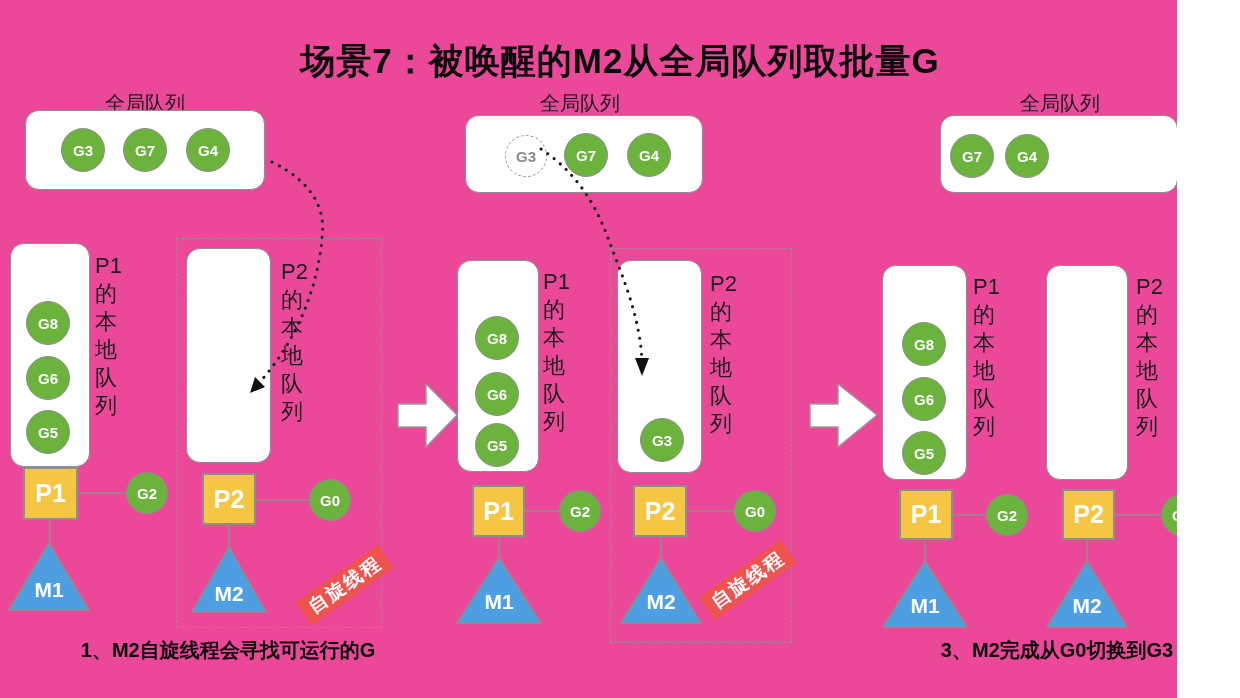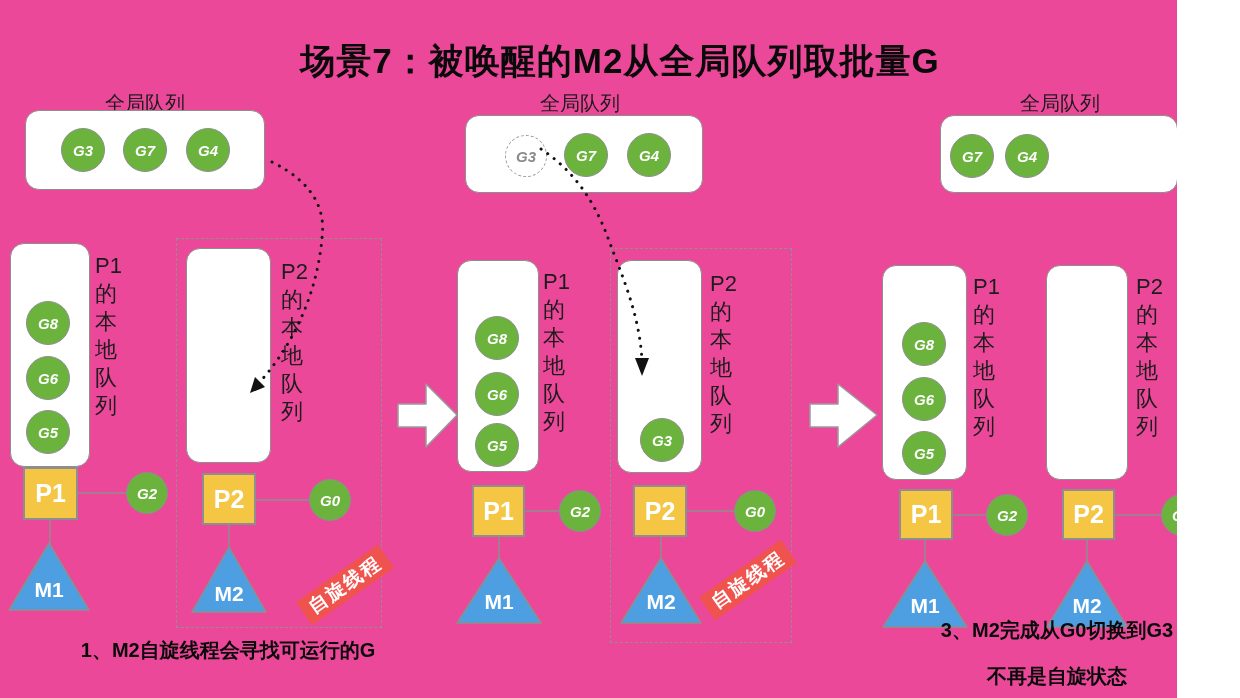--- a/index.html
+++ b/index.html
@@ -9,21 +9,21 @@
   #stage{
     position:relative;width:1177px;height:698px;background:#ec4899;overflow:hidden;
     font-family:"Liberation Sans","DejaVu Sans",sans-serif;color:#111;
   }
   .abs{position:absolute;}
   .title{font-size:35px;font-weight:bold;text-align:center;color:#0a0a0a;letter-spacing:1px;}
   .gq-label{font-size:20px;text-align:center;color:#1c1c1c;}
   .box{background:#fff;border:1.5px solid var(--line);border-radius:14px;box-sizing:border-box;}
   .dashedbox{border:1.6px dashed #909090;box-sizing:border-box;background:transparent;}
   .gcircle{width:44px;height:44px;border-radius:50%;background:var(--green);border:1.5px solid var(--line);
-    color:#fff;font-weight:bold;font-size:15px;display:flex;align-items:center;justify-content:center;box-sizing:border-box;font-style:italic;}
+    color:#fff;font-weight:bold;font-size:15px;display:flex;align-items:center;justify-content:center;box-sizing:border-box;}
   .gcircle.sm{width:42px;height:42px;font-size:15px;}
   .gcircle.taken{background:#fff;border:1.6px dashed #9a9a9a;color:#8a8a8a;}
   .pbox{background:var(--yellow);border:2px solid var(--line);color:#fff;font-weight:bold;font-size:25px;
     display:flex;align-items:center;justify-content:center;box-sizing:border-box;}
   .mlabel{color:#fff;font-weight:bold;font-size:21px;text-align:center;}
   .vtext{font-size:22px;line-height:28px;white-space:pre-line;color:#1c1c1c;}
   .spin{background:var(--red);color:#fff;font-weight:bold;font-size:19px;letter-spacing:2px;
     display:flex;align-items:center;justify-content:center;transform:rotate(-35deg);}
   .caption{font-weight:bold;font-size:20px;text-align:center;color:#0a0a0a;}
   svg{position:absolute;left:0;top:0;}
@@ -161,22 +161,21 @@
 队
 列</div>
 
   <div class="abs pbox" style="left:899px;top:489px;width:54px;height:51px;">P1</div>
   <div class="abs gcircle sm" style="left:986px;top:494px;">G2</div>
   <div class="abs pbox" style="left:1062px;top:489px;width:53px;height:51px;">P2</div>
   <div class="abs gcircle sm" style="left:1161px;top:494px;">G3</div>
   <div class="abs mlabel" style="left:903px;top:594px;width:44px;">M1</div>
   <div class="abs mlabel" style="left:1065px;top:594px;width:44px;">M2</div>
 
-  <div class="abs caption" style="left:917px;top:617px;width:280px;">3、M2完成从G0切换到G3</div>
-  <div class="abs caption" style="left:917px;top:663px;width:280px;">不再是自旋状态</div>
+  <div class="abs caption" style="left:917px;top:637px;width:280px;">3、M2完成从G0切换到G3</div>
 
   <svg width="1240" height="698" viewBox="0 0 1240 698" style="pointer-events:none;">
     <path d="M 272,162 C 312,182 326,208 322,238 C 317,295 292,348 256,386" fill="none" stroke="#111111" stroke-width="3" stroke-linecap="round" stroke-dasharray="0.1 8"></path>
     <polygon points="250,393 255,377 265,387" fill="#111111"></polygon>
     <path d="M 541,149 C 573,170 594,200 608,238 C 622,276 640,315 642,362" fill="none" stroke="#111111" stroke-width="3" stroke-linecap="round" stroke-dasharray="0.1 8"></path>
     <polygon points="642,376 635,358 649,358" fill="#111111"></polygon>
   </svg>
 
 </div>
 

